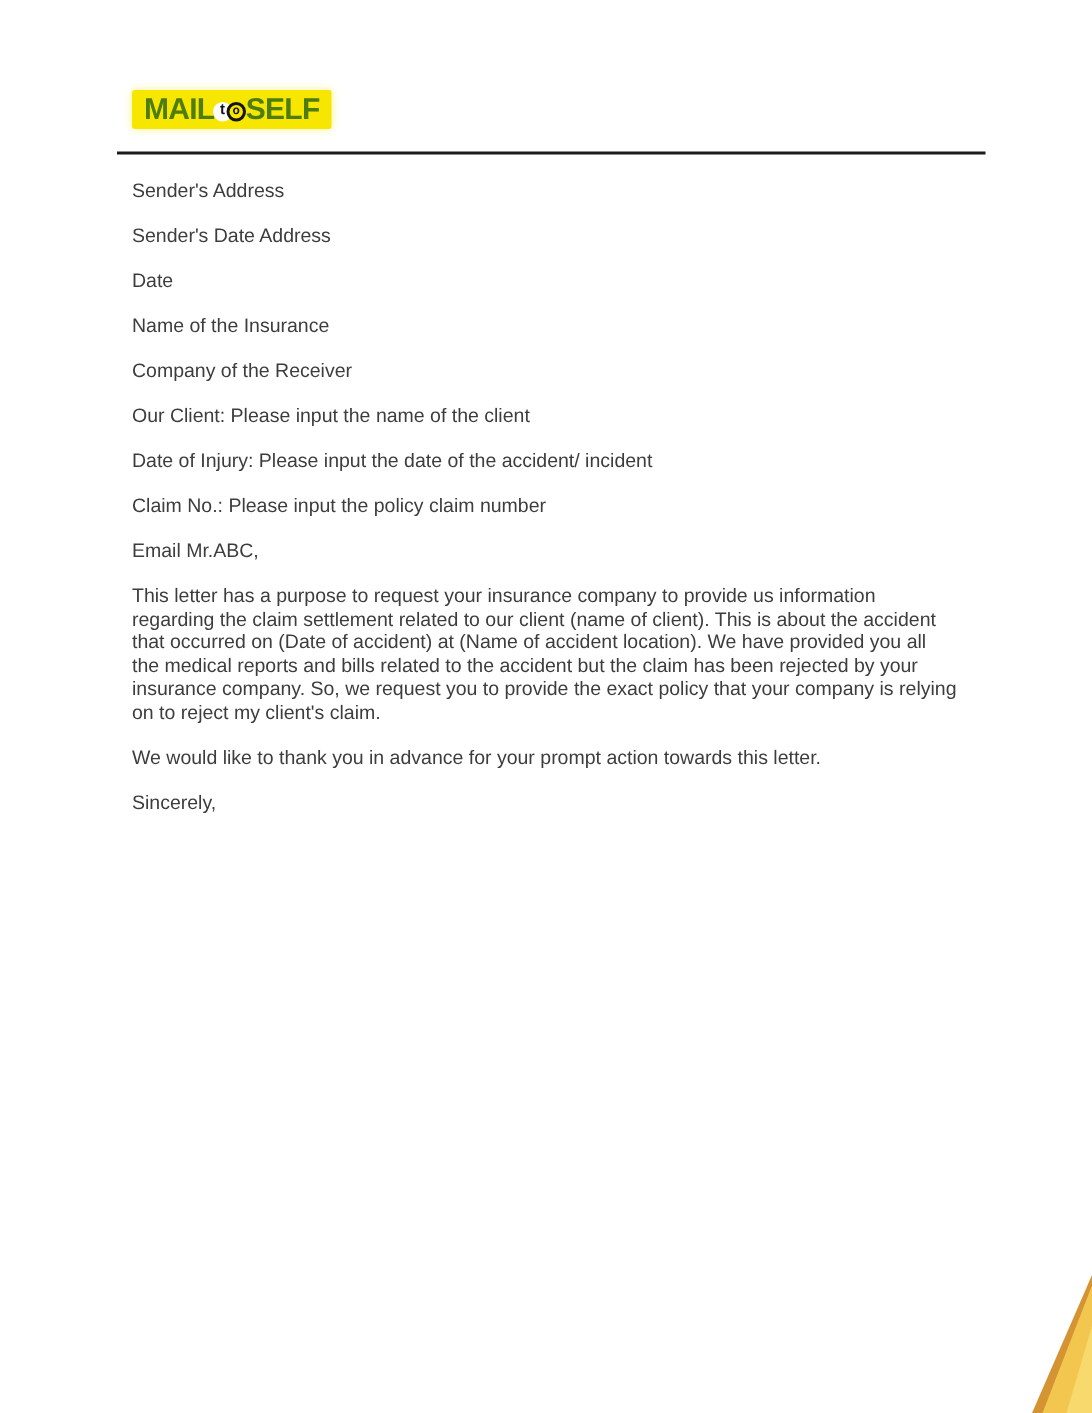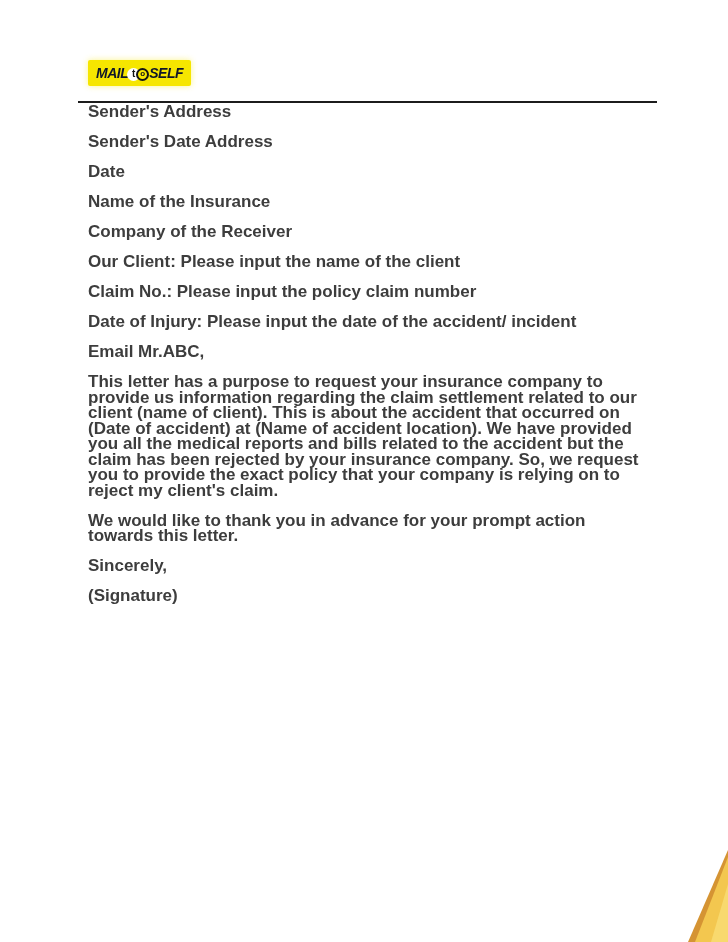--- a/index.html
+++ b/index.html
@@ -19,25 +19,24 @@
     height:26px;
     background:#f6e600;
     border-radius:2px;
     display:flex;
     align-items:center;
     padding:0 8px;
     box-shadow:0 0 6px rgba(246,230,0,.45);
   }
   .logo-word{
     font-weight:bold;
-    font-style:italic;
-    font-size:14px;
+    font-size:20px;
     line-height:1;
     letter-spacing:-0.5px;
-    color:#0f172a;
+    color:#4d7c0f;
     white-space:nowrap;
   }
   .logo-mid{
     display:inline-flex;
     align-items:center;
     margin:0 0 0 -1px;
     position:relative;
     top:1px;
   }
   .logo-circle{
@@ -67,26 +66,25 @@
     left:78px;
     top:101px;
     width:579px;
     height:0;
     border-top:2px solid #1c1c1c;
   }
   
   .letter{
     position:absolute;
     left:88px;
-    top:104px;
+    top:119px;
     width:551px;
-    font-size:17px;
+    font-size:13px;
     line-height:15.5px;
     color:#3d3d3d;
-    font-weight:bold;
   }
   .letter p{margin:0 0 14.5px 0;}
   
   .corner-accent{
     position:absolute;
     right:0;
     bottom:0;
     width:44px;
     height:92px;
     display:block;
@@ -110,30 +108,29 @@
 
   <div class="letter">
     <p>Sender's Address</p>
     <p>Sender's Date Address</p>
     <p>Date</p>
     <p>Name of the Insurance</p>
     <p>Company of the Receiver</p>
 
 
     <p>Our Client: Please input the name of the client</p>
+    <p>Date of Injury: Please input the date of the accident/ incident</p>
     <p>Claim No.: Please input the policy claim number</p>
-    <p>Date of Injury: Please input the date of the accident/ incident</p>
 
     <p>Email Mr.ABC,</p>
 
     <p>This letter has a purpose to request your insurance company to provide us information regarding the claim settlement related to our client (name of client). This is about the accident that occurred on (Date of accident) at (Name of accident location). We have provided you all the medical reports and bills related to the accident but the claim has been rejected by your insurance company. So, we request you to provide the exact policy that your company is relying on to reject my client's claim.</p>
 
     <p>We would like to thank you in advance for your prompt action towards this letter.</p>
     <p>Sincerely,</p>
-    <p>(Signature)</p>
   </div>
 
   <svg class="corner-accent" viewBox="0 0 44 92" aria-hidden="true">
     <polygon points="44,0 44,92 4,92" fill="#d59433"></polygon>
     <polygon points="44,7 44,92 11,92" fill="#f3c74f"></polygon>
     <polygon points="44,34 44,92 27,92" fill="#f8d96e"></polygon>
   </svg>
 
 </div>
 

